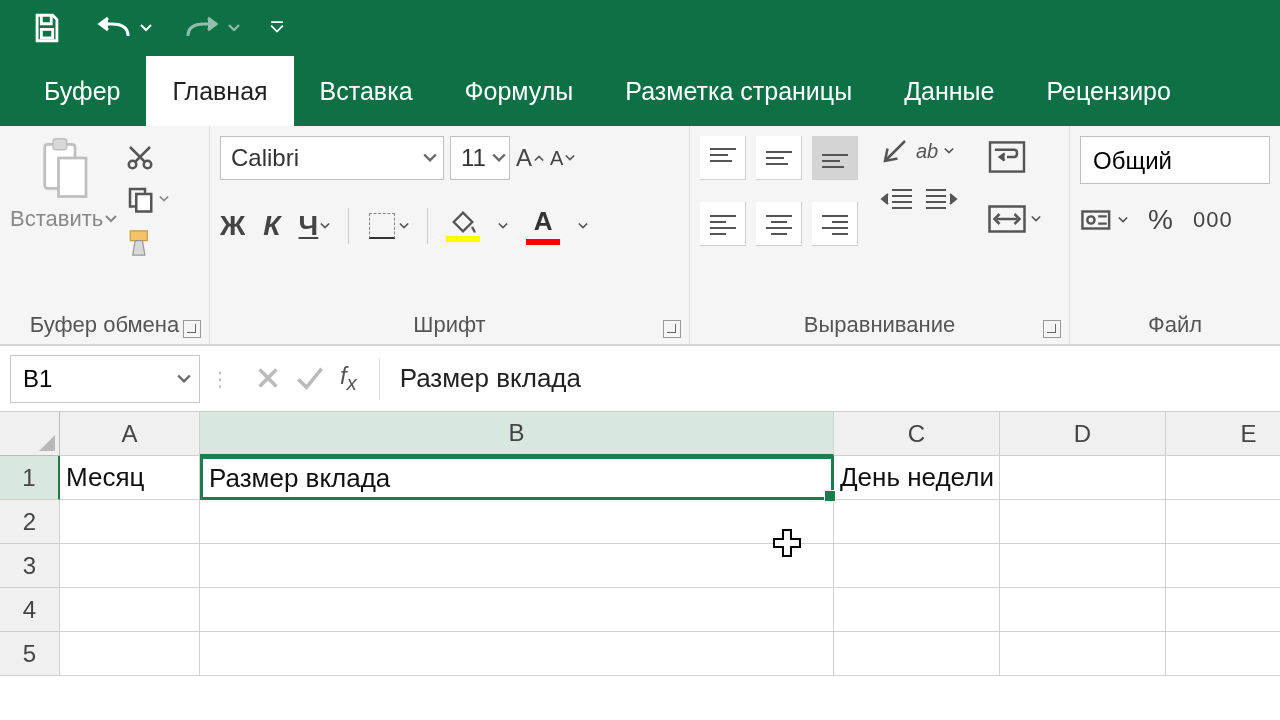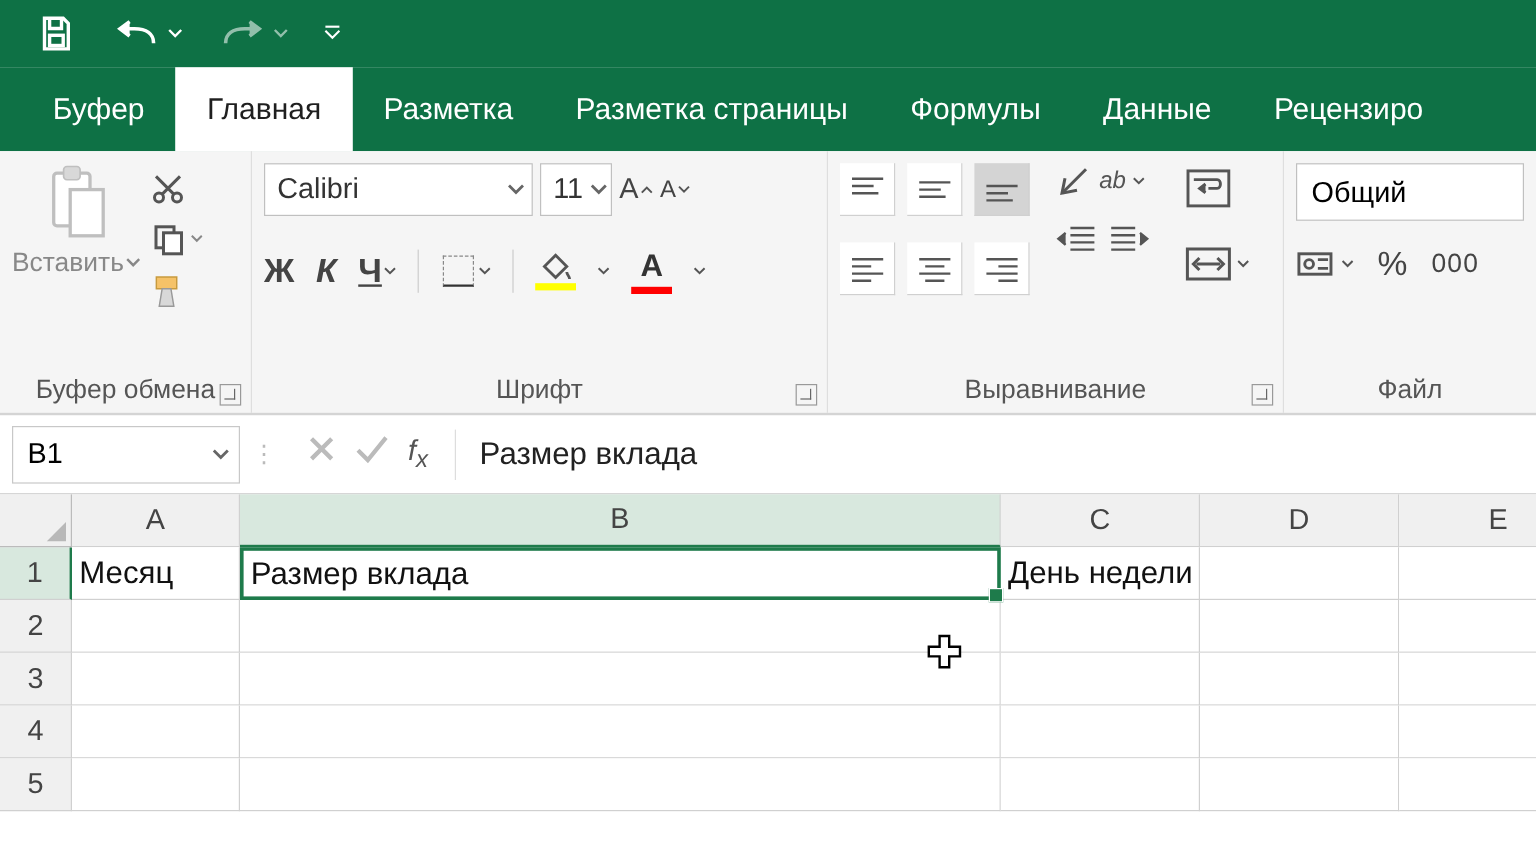--- a/index.html
+++ b/index.html
@@ -101,21 +101,21 @@
   .fbar {
     height: 66px; border-bottom: 1px solid #ccc; display:flex; align-items:center;
     gap: 10px; padding: 8px 10px;
   }
   .namebox {
     width: 190px; height: 48px; border:1px solid #c8c8c8; background:#fff;
     display:flex; align-items:center; justify-content:space-between;
     padding:0 8px 0 12px; font-size:24px;
   }
   .fbar .sep { color:#bbb; font-size:20px; letter-spacing:4px; }
-  .fbar .fbtns { display:flex; gap:16px; align-items:flex-start; margin:0 12px; }
+  .fbar .fbtns { display:flex; gap:16px; align-items:center; margin:0 12px; }
   .fbar .fbtns svg { display:block; }
   .fx { font-style: italic; font-size:24px; color:#555; }
   .fbar .fcontent { font-size:26px; color:#222; margin-left:10px; }
 
   
   .sheet { display:grid; grid-template-columns: 60px 140px 634px 166px 166px 166px; }
   .hdr, .rowhdr, .cell {
     border-right:1px solid #d0d0d0; border-bottom:1px solid #d0d0d0;
     display:flex; align-items:center;
   }
@@ -179,23 +179,23 @@
   <div class="qbtn small-caret" data-interactable="true">
     <svg width="16" height="16" viewBox="0 0 12 12">
         <path d="M1 1h10M1 4l5 5 5-5" stroke="#fff" stroke-width="1.5" fill="none"></path>
       </svg>
   </div>
 </div>
 
 <div class="tabs" data-interactable="false">
   <button class="tab" data-interactable="true">Буфер</button>
   <button class="tab active" data-interactable="true">Главная</button>
-  <button class="tab" data-interactable="true">Разметка</button>
+  <button class="tab" data-interactable="true">Вставка</button>
+  <button class="tab" data-interactable="true">Формулы</button>
   <button class="tab" data-interactable="true">Разметка страницы</button>
-  <button class="tab" data-interactable="true">Формулы</button>
   <button class="tab" data-interactable="true">Данные</button>
   <button class="tab" data-interactable="true">Рецензиро</button>
 </div>
 
 <div class="ribbon" data-interactable="false">
 
   <div class="group" style="width:210px;" data-interactable="false">
     <div class="group-body">
       <div class="big-btn" data-interactable="true">
         <svg width="56" height="66" viewBox="0 0 40 48">

